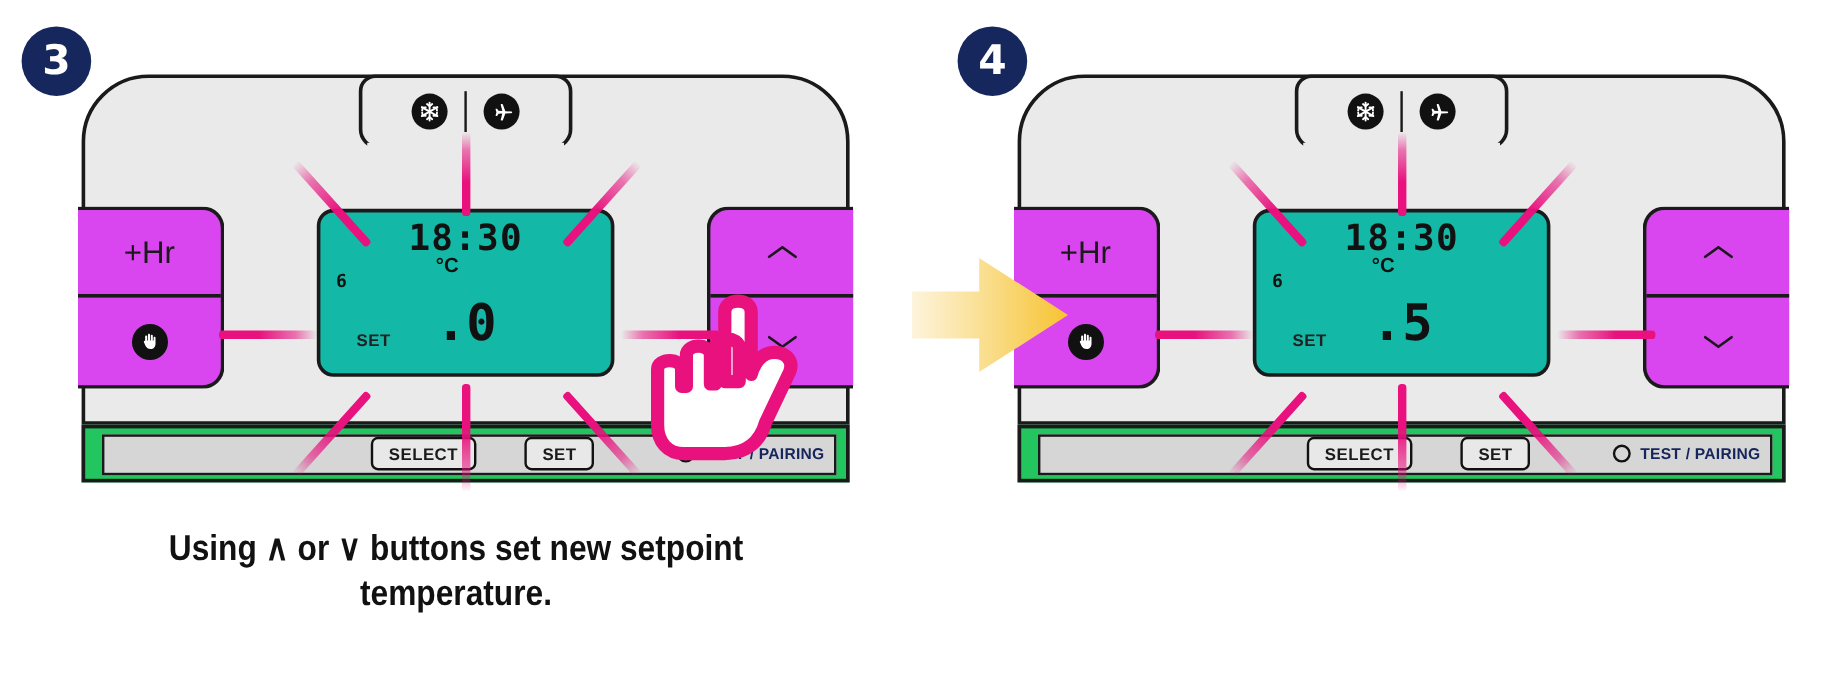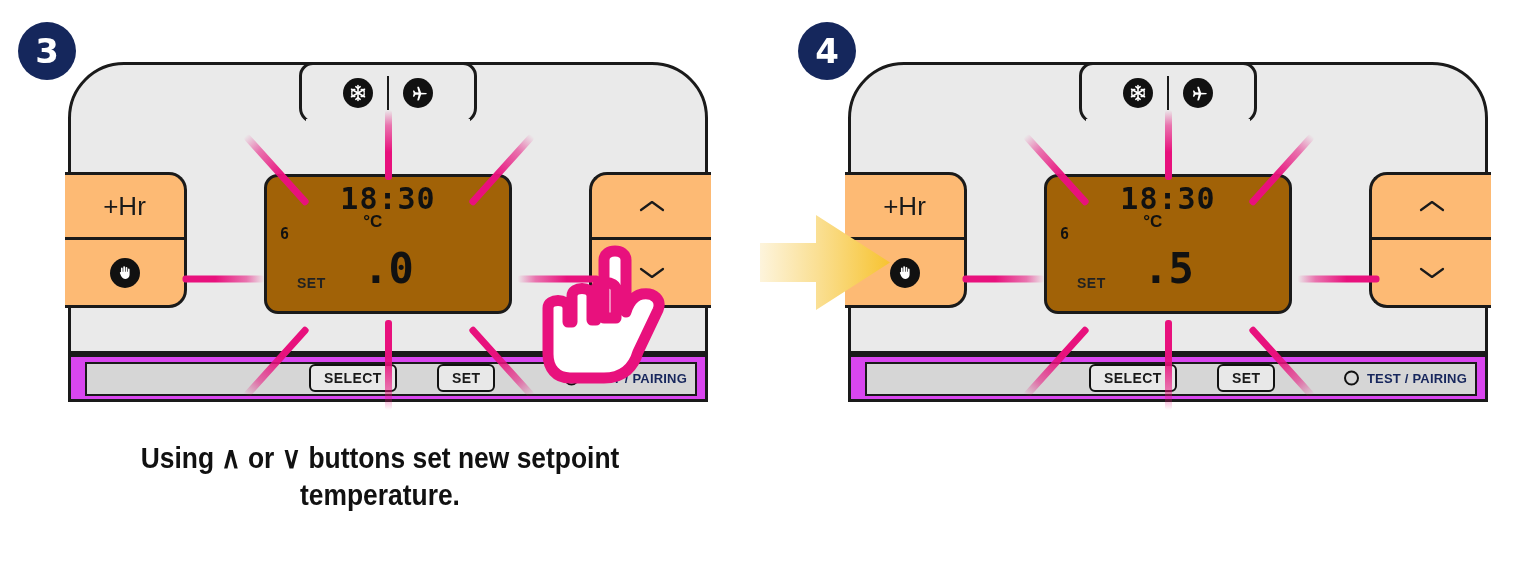--- a/index.html
+++ b/index.html
@@ -88,22 +88,22 @@
     width: 2px; height: 34px;
     background: #1a1a1a;
     margin: 0 14px;
     position: relative; z-index: 2;
   }
 
   
   .btn-col {
     position: absolute;
     top: 120px;
-    width: 122px; height: 136px;
-    background: #fdba74;
+    width: 122px; height: 152px;
+    background: #d946ef;
     border: 3px solid #1a1a1a;
     box-sizing: border-box;
     z-index: 10;
   }
   .btn-col.left {
     left: -3px;
     border-left: none;
     border-radius: 0 18px 18px 0;
   }
   .btn-col.right {
@@ -131,21 +131,21 @@
     display: block;
     width: 26px; height: 14px;
   }
 
   
   .lcd {
     position: absolute;
     left: 50%; top: 122px;
     transform: translateX(-50%);
     width: 248px; height: 140px;
-    background: #a16207;
+    background: #14b8a6;
     border: 3px solid #1a1a1a;
     border-radius: 14px;
     box-sizing: border-box;
     z-index: 14;
     overflow: hidden;
   }
   .lcd-time {
     position: absolute;
     left: 50%; top: 4px;
     transform: translateX(-50%);
@@ -201,21 +201,21 @@
     letter-spacing: 0.5px;
     color: #222222;
     font-family: "Liberation Sans", sans-serif;
   }
 
   
   .bottom-bar {
     position: absolute;
     left: 0; top: 302px;
     width: 640px; height: 48px;
-    background: #d946ef;
+    background: #22c55e;
     border: 3px solid #1a1a1a;
     box-sizing: border-box;
     z-index: 16;
     display: flex; align-items: center;
   }
   .bottom-inner {
     position: absolute;
     left: 14px; top: 5px;
     width: 612px; height: 34px;
     background: #d6d6d6;

